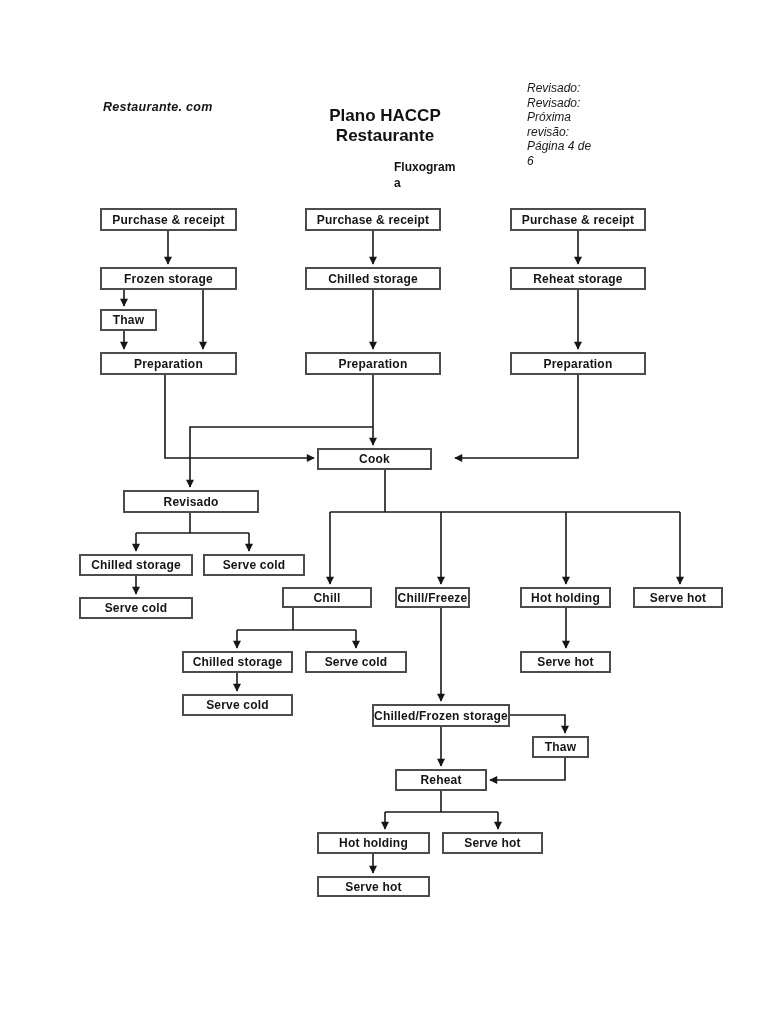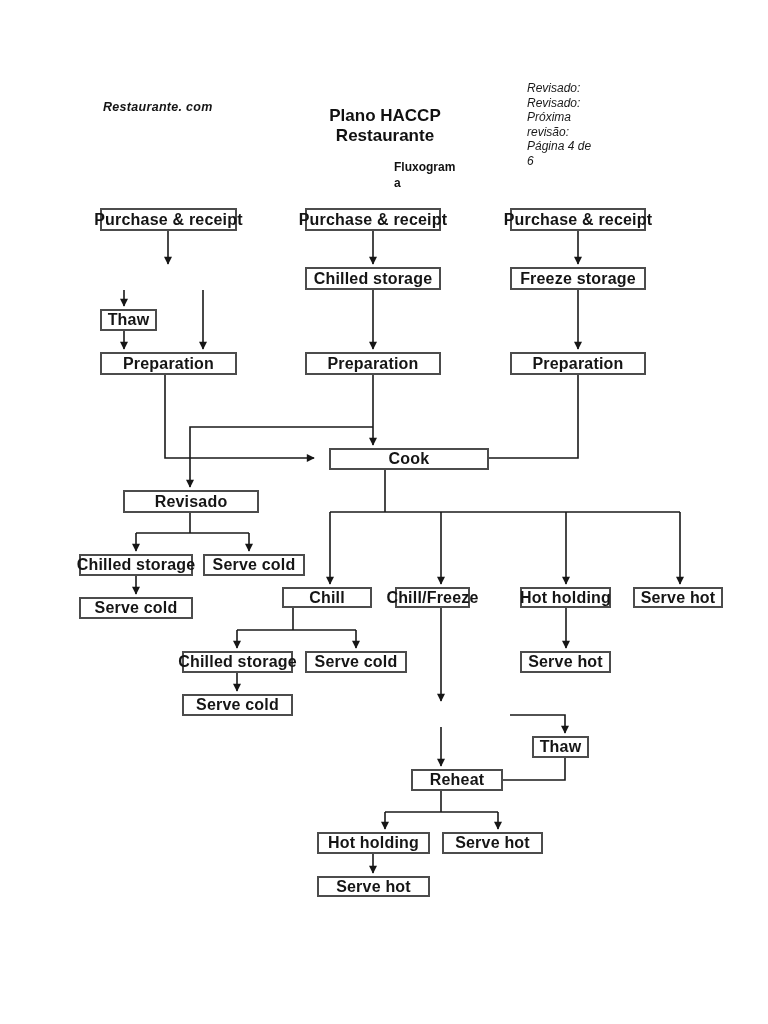--- a/index.html
+++ b/index.html
@@ -4,21 +4,21 @@
 <style>
   html,body{margin:0;padding:0;background:#ffffff;}
   #page{
     position:relative;width:768px;height:1024px;background:#ffffff;overflow:hidden;
     font-family:"Liberation Sans","DejaVu Sans",sans-serif;color:#111;
   }
   #connectors{position:absolute;left:0;top:0;z-index:0;}
   .node{
     position:absolute;z-index:1;box-sizing:border-box;background:#ffffff;
     border:2px solid #4c4c4c;display:flex;align-items:center;justify-content:center;
-    font-size:16px;font-weight:bold;letter-spacing:.2px;color:#151515;white-space:nowrap;
+    font-size:12px;font-weight:bold;letter-spacing:.2px;color:#151515;white-space:nowrap;
   }
   .site{
     position:absolute;left:103px;top:100px;z-index:1;
     font-size:12.5px;font-weight:bold;font-style:italic;letter-spacing:.3px;color:#151515;
   }
   .doc-title{
     position:absolute;left:290px;top:106px;width:190px;z-index:1;text-align:center;
     font-size:17px;line-height:20px;font-weight:bold;color:#111;
   }
   .doc-subtitle{
@@ -102,46 +102,48 @@
       <path d="M385,812 V829" marker-end="url(#ah)"></path>
       <path d="M498,812 V829" marker-end="url(#ah)"></path>
       <path d="M373,854 V873" marker-end="url(#ah)"></path>
     </g>
   </svg>
 
   <div class="node" style="left:100px;top:208px;width:137px;height:23px;">Purchase &amp; receipt</div>
   <div class="node" style="left:305px;top:208px;width:136px;height:23px;">Purchase &amp; receipt</div>
   <div class="node" style="left:510px;top:208px;width:136px;height:23px;">Purchase &amp; receipt</div>
 
+  <div class="node" style="left:100px;top:267px;width:137px;height:23px;">Frozen storage</div>
   <div class="node" style="left:305px;top:267px;width:136px;height:23px;">Chilled storage</div>
-  <div class="node" style="left:510px;top:267px;width:136px;height:23px;">Freeze storage</div>
+  <div class="node" style="left:510px;top:267px;width:136px;height:23px;">Reheat storage</div>
 
   <div class="node" style="left:100px;top:309px;width:57px;height:22px;">Thaw</div>
 
   <div class="node" style="left:100px;top:352px;width:137px;height:23px;">Preparation</div>
   <div class="node" style="left:305px;top:352px;width:136px;height:23px;">Preparation</div>
   <div class="node" style="left:510px;top:352px;width:136px;height:23px;">Preparation</div>
 
-  <div class="node" style="left:317px;top:448px;width:160px;height:22px;margin-left:12px;">Cook</div>
+  <div class="node" style="left:317px;top:448px;width:115px;height:22px;">Cook</div>
   <div class="node" style="left:123px;top:490px;width:136px;height:23px;">Revisado</div>
 
   <div class="node" style="left:79px;top:554px;width:114px;height:22px;">Chilled storage</div>
   <div class="node" style="left:203px;top:554px;width:102px;height:22px;">Serve cold</div>
   <div class="node" style="left:79px;top:597px;width:114px;height:22px;">Serve cold</div>
 
   <div class="node" style="left:272px;top:587px;width:90px;height:21px;margin-left:10px;">Chill</div>
   <div class="node" style="left:395px;top:587px;width:75px;height:21px;">Chill/Freeze</div>
   <div class="node" style="left:520px;top:587px;width:91px;height:21px;">Hot holding</div>
   <div class="node" style="left:633px;top:587px;width:90px;height:21px;">Serve hot</div>
 
   <div class="node" style="left:182px;top:651px;width:111px;height:22px;">Chilled storage</div>
   <div class="node" style="left:305px;top:651px;width:102px;height:22px;">Serve cold</div>
   <div class="node" style="left:520px;top:651px;width:91px;height:22px;">Serve hot</div>
 
   <div class="node" style="left:182px;top:694px;width:111px;height:22px;">Serve cold</div>
+  <div class="node" style="left:372px;top:704px;width:138px;height:23px;">Chilled/Frozen storage</div>
   <div class="node" style="left:532px;top:736px;width:57px;height:22px;">Thaw</div>
-  <div class="node" style="left:395px;top:769px;width:92px;height:22px;margin-left:16px;">Reheat</div>
+  <div class="node" style="left:395px;top:769px;width:92px;height:22px;">Reheat</div>
 
   <div class="node" style="left:317px;top:832px;width:113px;height:22px;">Hot holding</div>
   <div class="node" style="left:442px;top:832px;width:101px;height:22px;">Serve hot</div>
   <div class="node" style="left:317px;top:876px;width:113px;height:21px;">Serve hot</div>
 
 </div>
 
 </body></html>

